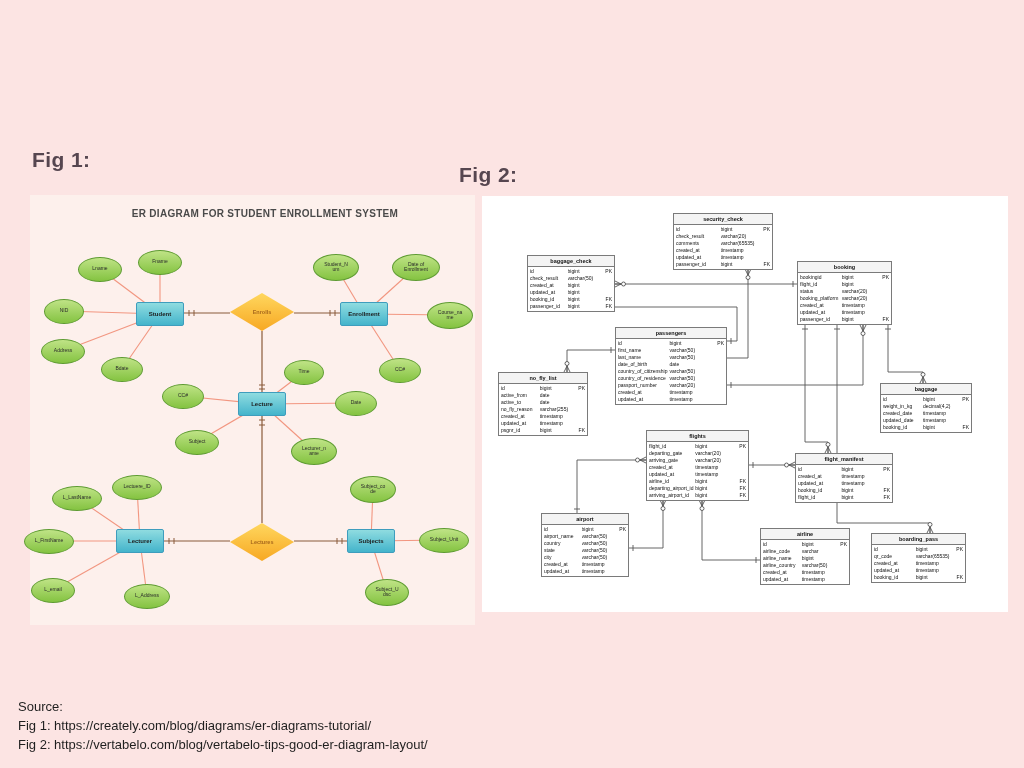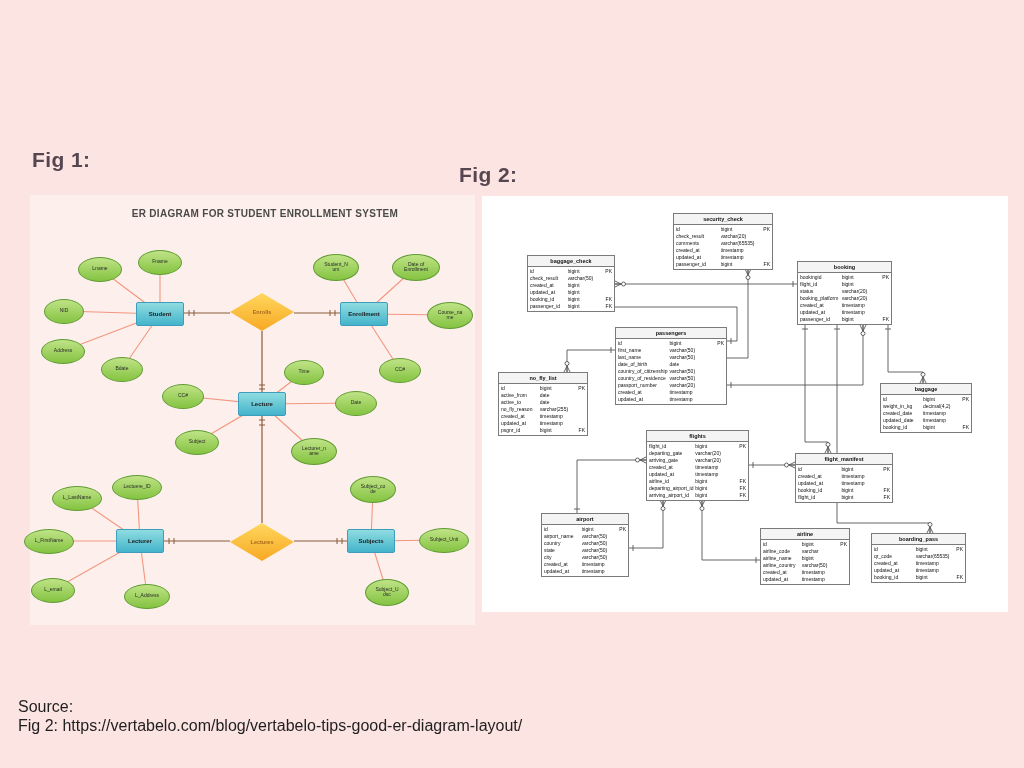--- a/index.html
+++ b/index.html
@@ -29,21 +29,21 @@
        clip-path:polygon(50% 0,100% 50%,50% 100%,0 50%)}
   .tbl{position:absolute;background:#fff;border:1px solid var(--table_border,#7a7a7a);
        box-sizing:border-box;color:#111}
   .tbl .hd{height:10px;line-height:10px;text-align:center;font-size:5.5px;font-weight:bold;
            border-bottom:1px solid var(--table_border,#7a7a7a);background:var(--table_header_bg,#f4f4f4)}
   .tbl .bd{padding:1px 2px 1px}
   .tbl .row{display:flex;height:7px;line-height:7px;font-size:5px}
   .row .cn{flex:1;overflow:hidden;white-space:nowrap}
   .row .ct{width:42%;overflow:hidden;white-space:nowrap}
   .row .ck{width:10px;text-align:right}
-  .source{position:absolute;left:18px;top:697px;font-size:16px;line-height:19px;color:var(--source_text,#1f1f1f)}
+  .source{position:absolute;left:18px;top:697px;font-size:13px;line-height:19px;color:var(--source_text,#1f1f1f)}
 </style>
 </head>
 <body>
 
 <div class="page">
   <div class="fig-heading" id="h1">Fig 1:</div>
   <div class="fig-heading" id="h2">Fig 2:</div>
 
   <div class="fig1" id="fig1">
     <div class="fig1-title">ER DIAGRAM FOR STUDENT ENROLLMENT SYSTEM</div>
@@ -603,15 +603,16 @@
             <span class="cn">booking_id</span>
             <span class="ct">bigint</span>
             <span class="ck">FK</span>
           </div>
         </div>
       </div>
     </div>
 
   <div class="source">
     <div>Source:</div>
+    <div>Fig  1: https://creately.com/blog/diagrams/er-diagrams-tutorial/</div>
     <div>Fig 2: https://vertabelo.com/blog/vertabelo-tips-good-er-diagram-layout/</div>
   </div>
 </div>
 
 </body></html>

